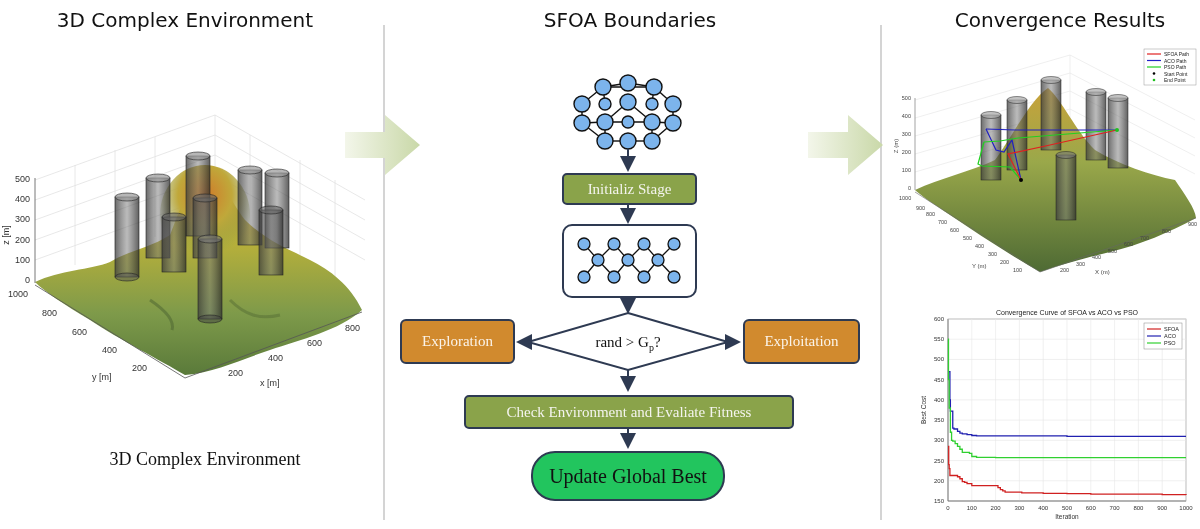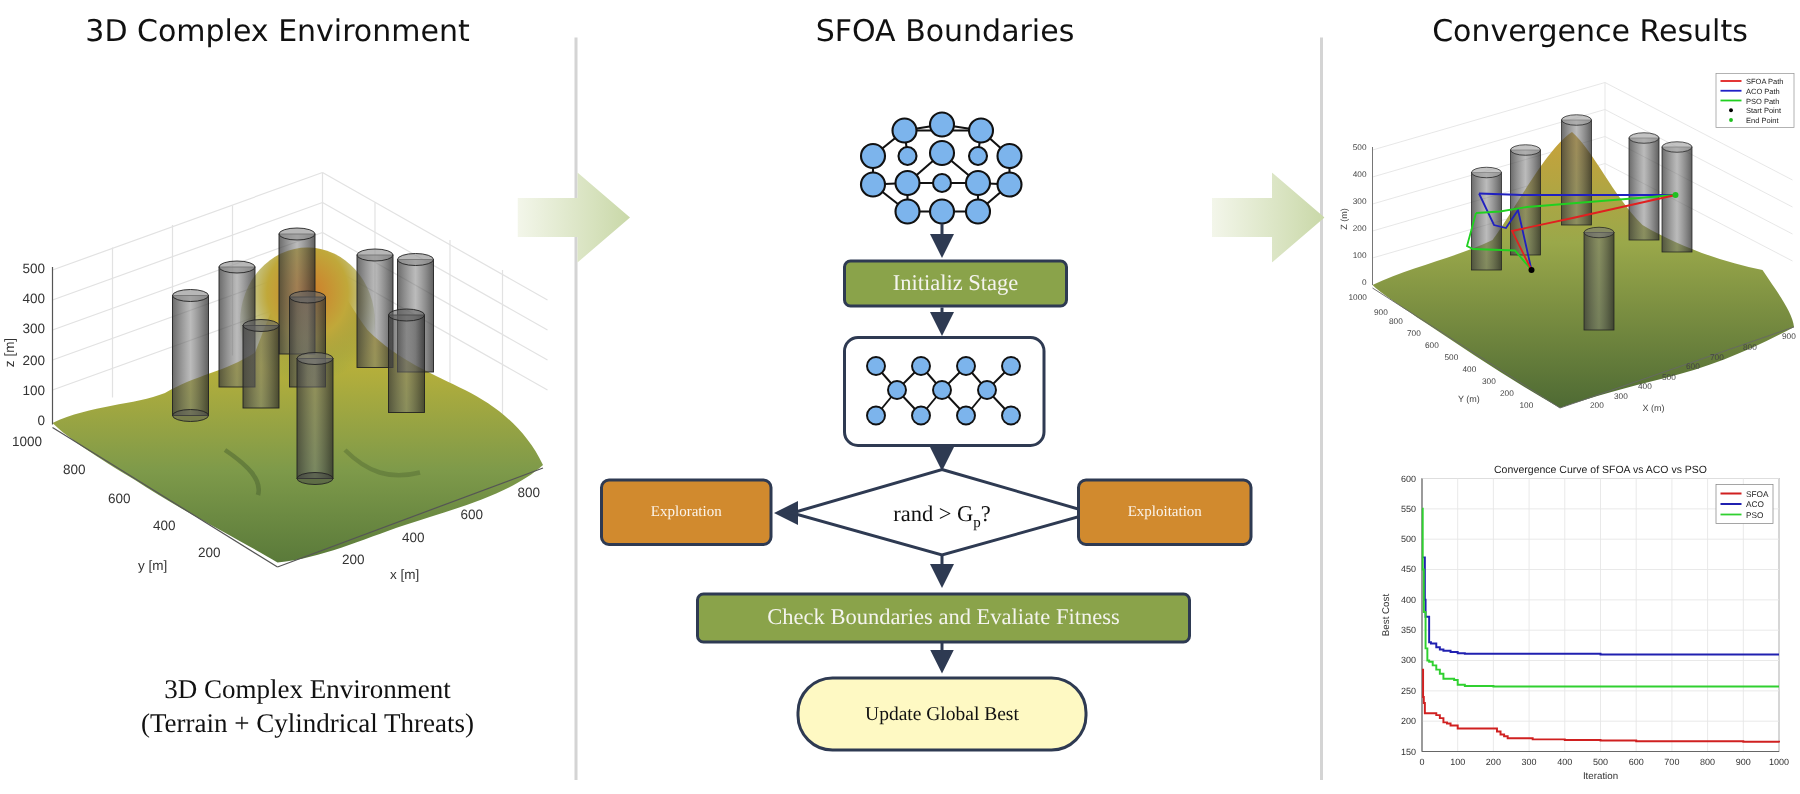--- a/index.html
+++ b/index.html
@@ -6,22 +6,22 @@
   body { width:1200px; height:529px; position:relative; overflow:hidden; font-family:"DejaVu Sans", sans-serif; }
   .panel-title { position:absolute; top:8px; font-family:"DejaVu Sans", sans-serif; font-size:20px; color:#111; text-align:center; white-space:nowrap; }
   .divider { position:absolute; top:25px; width:2px; height:495px; background:#d4d4d4; }
   .big-arrow { position:absolute; }
   svg text { font-family:"Liberation Sans", sans-serif; }
   .serif { font-family:"Liberation Serif", serif; }
   .caption { position:absolute; left:40px; width:330px; top:448px; text-align:center; font-family:"Liberation Serif", serif; font-size:18px; line-height:23px; color:#111; }
   .caption div { white-space:nowrap; }
   .fc-box { position:absolute; display:flex; align-items:center; justify-content:center; font-family:"Liberation Serif", serif; box-sizing:border-box; white-space:nowrap; }
   .green-box { background:#8aa34a; border:2px solid #2e3a52; border-radius:5px; color:#f4f4ee; font-size:15px; }
-  .orange-box { background:#d18a2e; border:2px solid #2e3a52; border-radius:6px; color:#fbf4ea; font-size:10px; }
-  .terminal { background:#fef9c3; border:2px solid #2e3a52; border-radius:24px; color:#111; font-size:13px; }
+  .orange-box { background:#d18a2e; border:2px solid #2e3a52; border-radius:6px; color:#fbf4ea; font-size:15px; }
+  .terminal { background:#22c55e; border:2px solid #2e3a52; border-radius:24px; color:#111; font-size:20px; }
 </style>
 </head>
 <body>
 
 <div class="panel-title" style="left:55px; width:260px;">3D Complex Environment</div>
 <div class="panel-title" style="left:530px; width:200px;">SFOA Boundaries</div>
 <div class="panel-title" style="left:935px; width:250px;">Convergence Results</div>
 
 <div class="divider" style="left:383px;"></div>
 <div class="divider" style="left:880px;"></div>
@@ -150,21 +150,20 @@
     <text x="228" y="376">200</text>
     <text x="268" y="361">400</text>
     <text x="307" y="346">600</text>
     <text x="345" y="331">800</text>
   </g>
   <text font-size="9" fill="#333" x="260" y="386">x [m]</text>
 </svg>
 
 <div class="caption">
   <div>3D Complex Environment</div>
-  <div>(Terrain + Cylindrical Threats)</div>
 </div>
 
 <svg style="position:absolute; left:390px; top:60px;" width="480" height="469" viewBox="390 60 480 469">
   <defs>
     <marker id="ah" markerWidth="8" markerHeight="8" refX="6" refY="4" orient="auto">
       <path d="M0,0 L8,4 L0,8 Z" fill="#2e3a52"></path>
     </marker>
   </defs>
 
   <g stroke="#111" stroke-width="1.4">
@@ -250,24 +249,24 @@
         <circle cx="674" cy="277" r="6"></circle>
     </g>
   </g>
 
   <polygon points="628,313 728,342 628,370 528,342" fill="#fff" stroke="#2e3a52" stroke-width="2"></polygon>
   <text class="serif" x="628" y="347" font-size="15" text-anchor="middle" fill="#111">
     <tspan>rand &gt; G</tspan><tspan font-size="10" dy="4">p</tspan><tspan dy="-4">?</tspan>
   </text>
 </svg>
 
-<div class="fc-box green-box" style="left:562px; top:173px; width:150px; height:32px;">Initializ Stage</div>
+<div class="fc-box green-box" style="left:562px; top:173px; width:135px; height:32px;">Initializ Stage</div>
 <div class="fc-box orange-box" style="left:400px; top:319px; width:115px; height:45px;">Exploration</div>
-<div class="fc-box orange-box" style="left:718px; top:319px; width:117px; height:45px;">Exploitation</div>
-<div class="fc-box green-box" style="left:464px; top:395px; width:330px; height:34px;">Check Boundaries and Evaliate Fitness</div>
+<div class="fc-box orange-box" style="left:743px; top:319px; width:117px; height:45px;">Exploitation</div>
+<div class="fc-box green-box" style="left:464px; top:395px; width:330px; height:34px;">Check Environment and Evaliate Fitness</div>
 <div class="fc-box terminal" style="left:531px; top:451px; width:194px; height:50px;">Update Global Best</div>
 
 <svg style="position:absolute; left:890px; top:40px;" width="310" height="240" viewBox="890 40 310 240">
   <defs>
     <linearGradient id="terrainR" x1="0" y1="0" x2="0" y2="1">
       <stop offset="0" stop-color="#c9a23a"></stop>
       <stop offset="0.4" stop-color="#9aa84a"></stop>
       <stop offset="1" stop-color="#4e6a34"></stop>
     </linearGradient>
   </defs>

